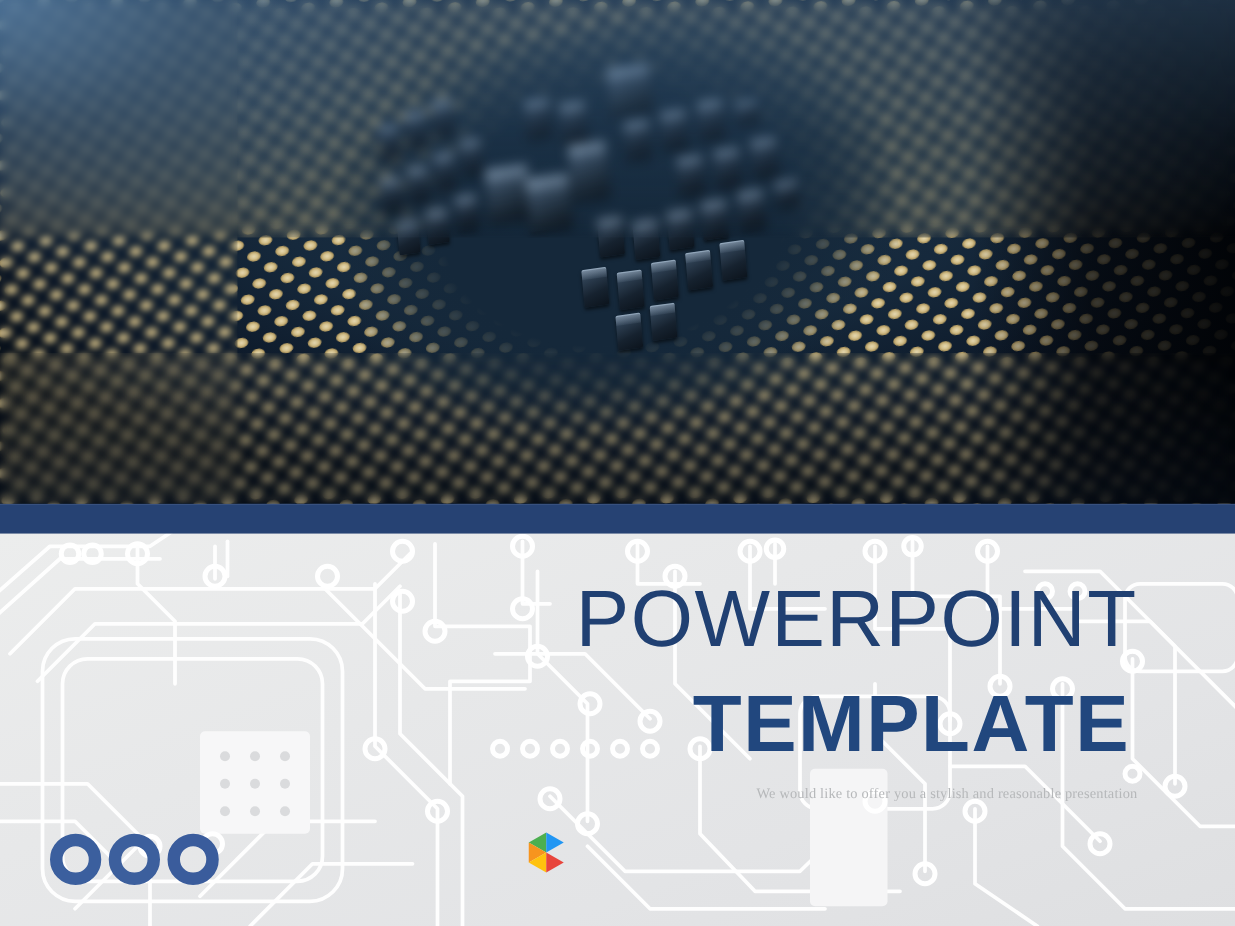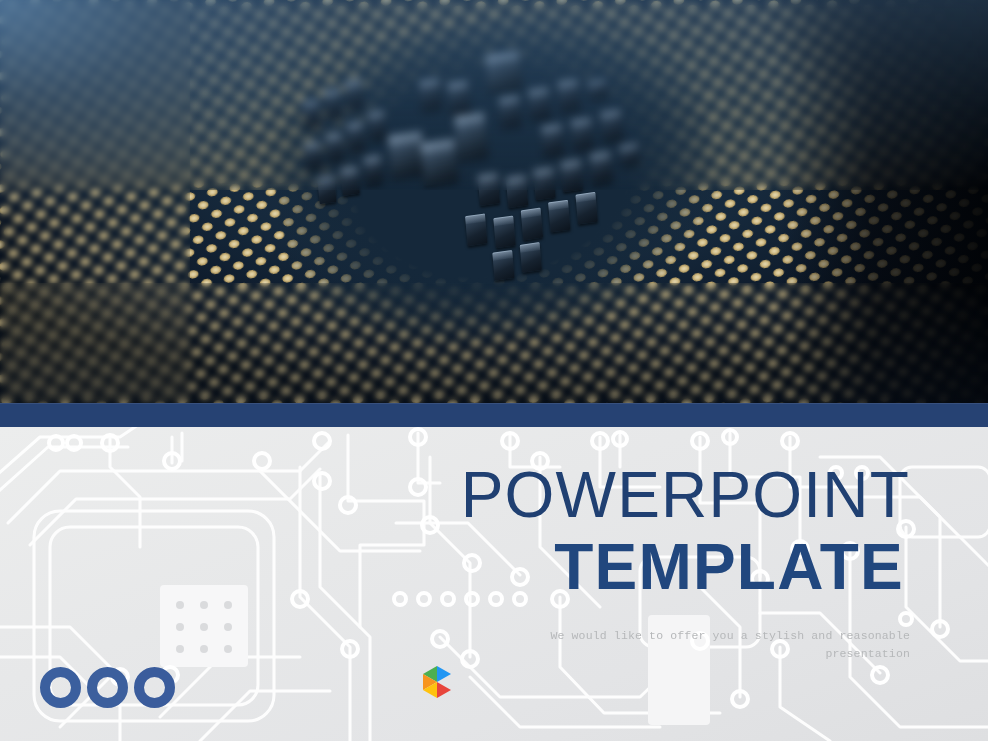--- a/index.html
+++ b/index.html
@@ -195,37 +195,37 @@
     display: block;
     font-family: "Liberation Sans", sans-serif;
     font-size: 64px;
     font-weight: 400;
     letter-spacing: 1.2px;
     color: #204072;
     white-space: nowrap;
   }
   .title-sub {
     display: block;
-    margin-top: 8px;
+    margin-top: 20px;
     margin-right: 6px;
     font-family: "Liberation Sans", sans-serif;
     font-size: 64px;
     font-weight: 700;
     letter-spacing: 1.2px;
     color: #21477e;
     white-space: nowrap;
   }
 
   .tagline {
     position: absolute;
     right: 78px;
     top: 200px;
     width: 420px;
     text-align: right;
-    font-family: Liberation Mono, monospace;
+    font-family: Liberation Serif, serif;
     font-size: 11.5px;
     font-weight: 400;
     line-height: 1.55;
     color: #b6b8ba;
     letter-spacing: 0.15px;
   }
   .tagline span { display: block; }
 
   
   .rings {

